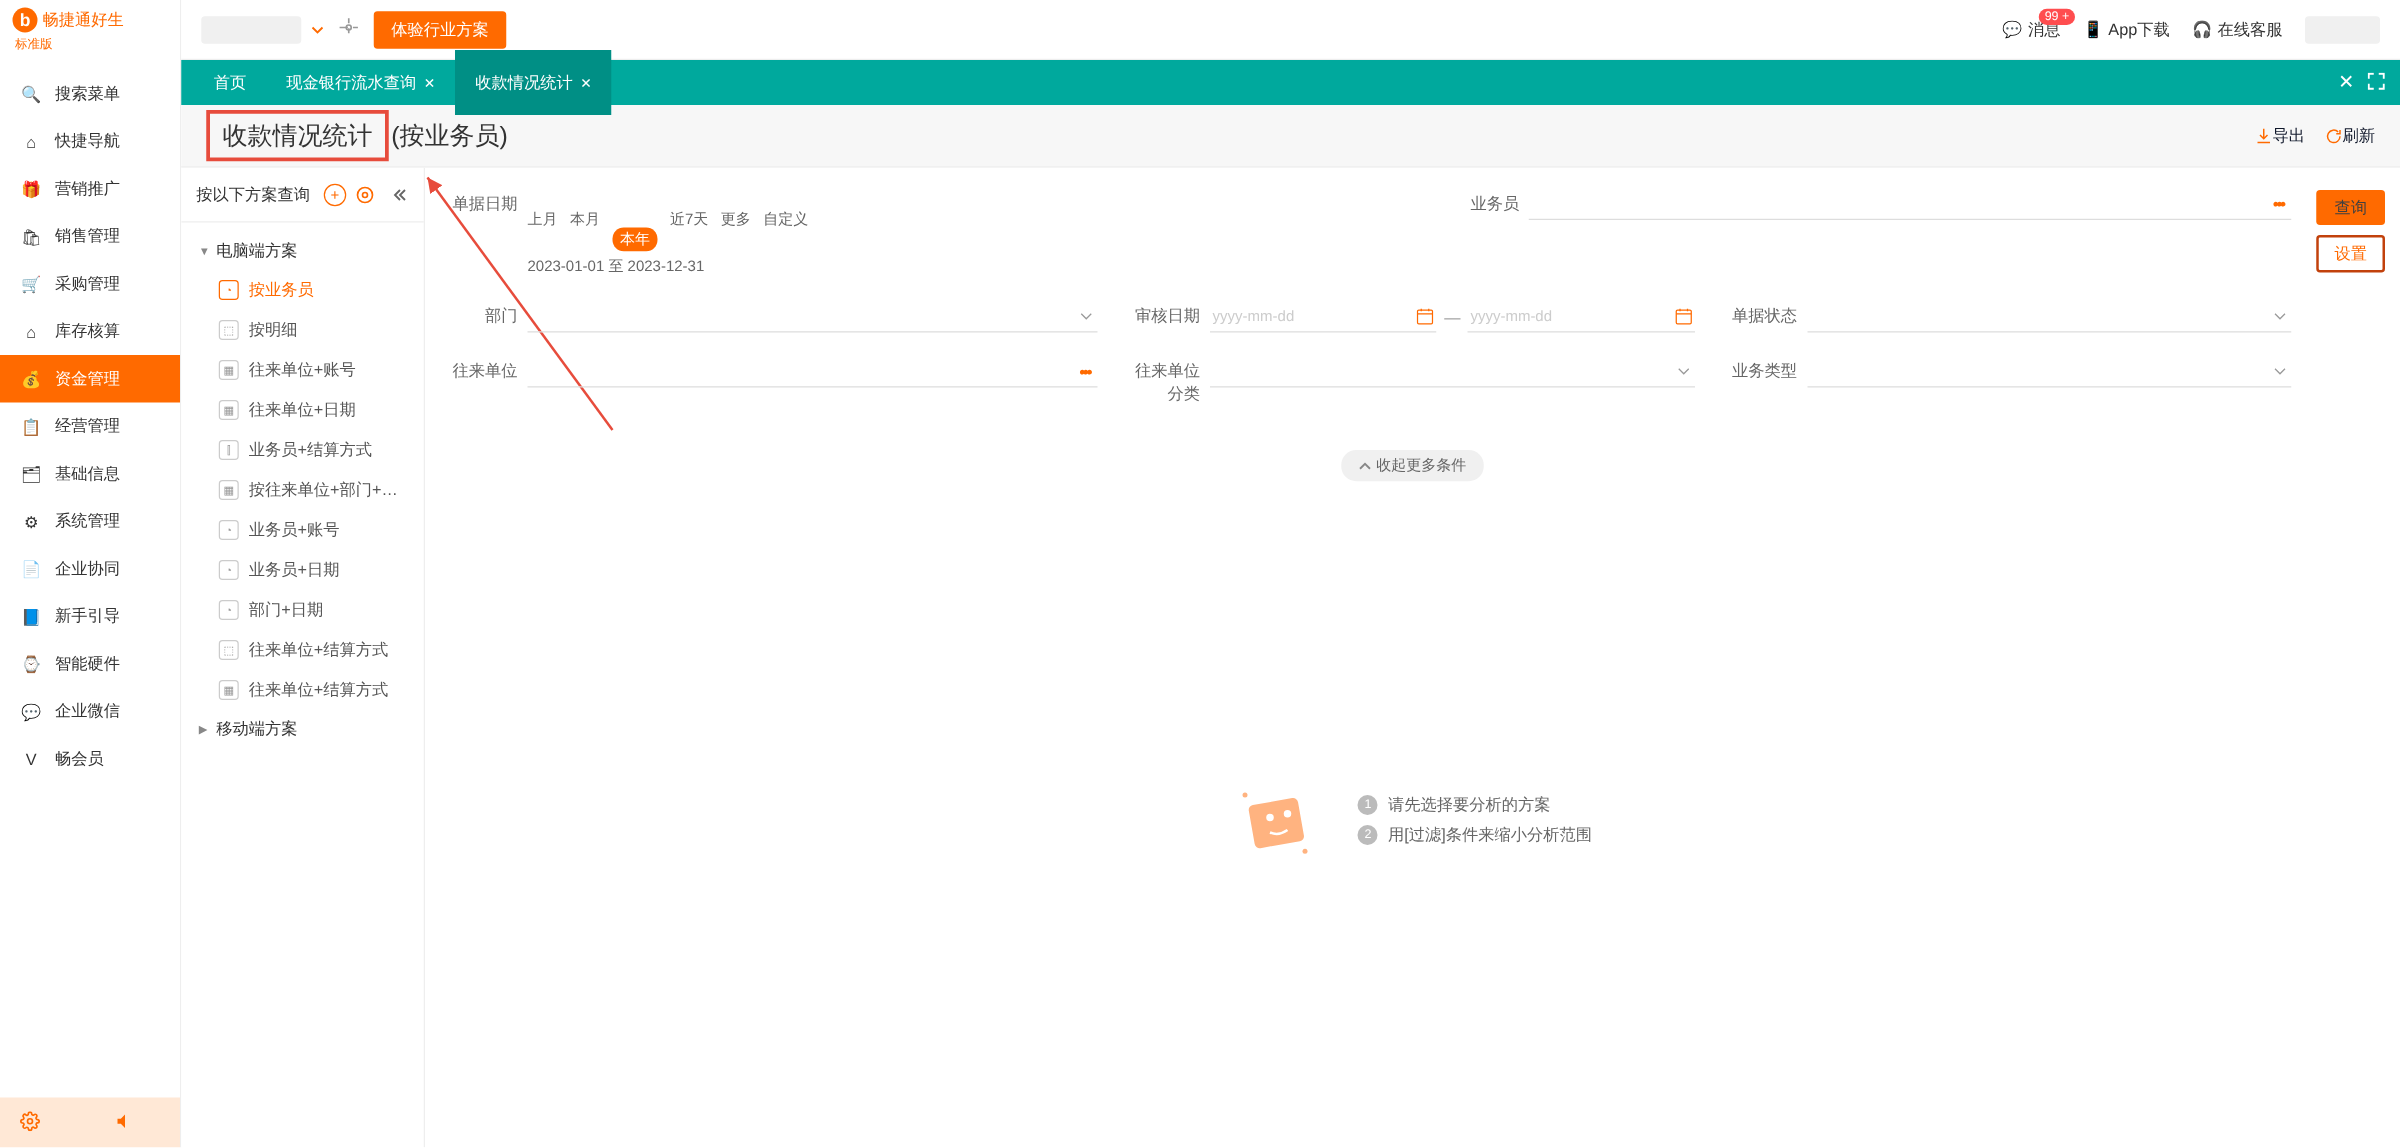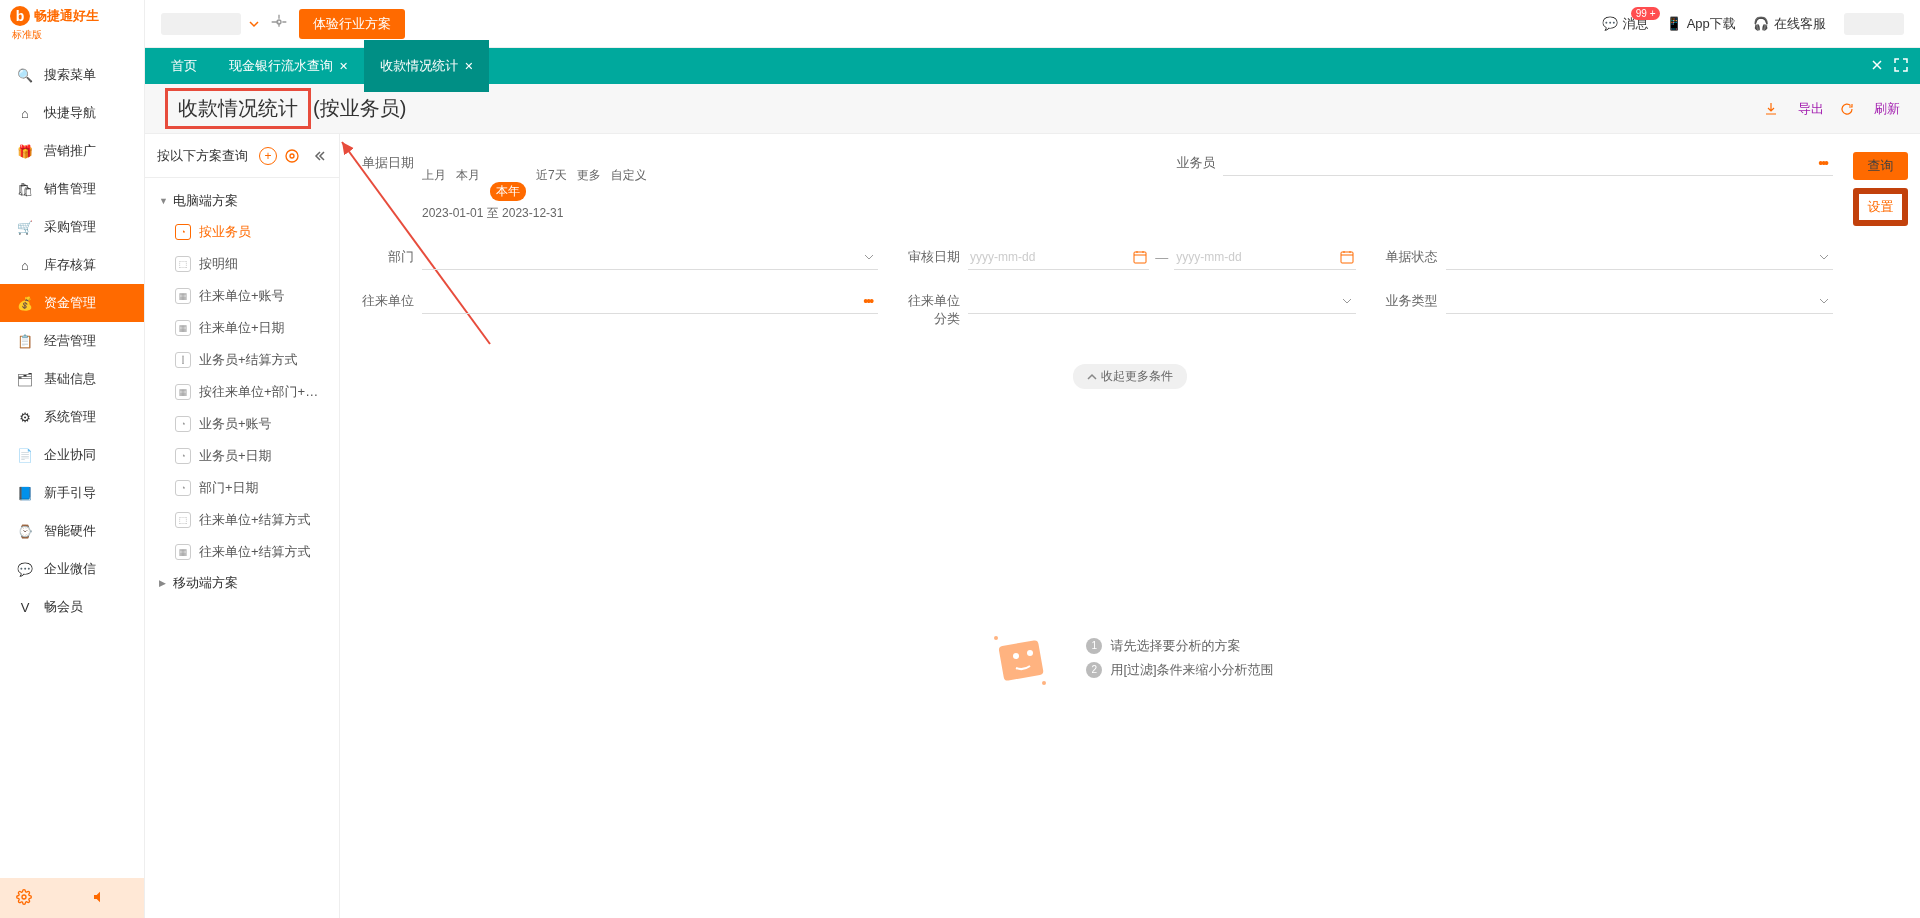--- a/index.html
+++ b/index.html
@@ -5,21 +5,21 @@
     * { margin: 0; padding: 0; box-sizing: border-box; font-family: "Microsoft YaHei", sans-serif; }
     body { background: #fff; font-size: 13px; color: #333; overflow: hidden; }
     
     .app { display: flex; height: 918px; width: 1920px; }
     
     
     .sidebar { width: 145px; background: #fff; border-right: 1px solid #eee; display: flex; flex-direction: column; }
     .logo-area { height: 48px; padding: 8px 10px; display: flex; flex-direction: column; justify-content: center; }
     .logo-row { display: flex; align-items: center; gap: 4px; }
     .logo-icon { width: 20px; height: 20px; background: #ff6a00; border-radius: 50%; display: flex; align-items: center; justify-content: center; color: #fff; font-weight: bold; font-size: 14px; }
-    .logo-text { color: #ff6a00; font-size: 13px; font-weight: bold; }
+    .logo-text { color: #ff6a00; font-size: 13px; font-weight: normal; }
     .logo-sub { color: #ff6a00; font-size: 10px; margin-top: 2px; margin-left: 2px; }
     
     .nav-list { flex: 1; padding-top: 8px; }
     .nav-item { display: flex; align-items: center; padding: 10px 16px; gap: 10px; cursor: pointer; color: #333; }
     .nav-item.active { background: #ff6a00; color: #fff; }
     .nav-icon { width: 18px; height: 18px; display: flex; align-items: center; justify-content: center; flex-shrink: 0; }
     
     .sidebar-footer { height: 40px; background: #ffe8d6; display: flex; align-items: center; padding: 0 16px; gap: 60px; }
     .sidebar-footer svg { width: 16px; height: 16px; }
     
@@ -41,21 +41,21 @@
     .tab.active { background: #008f85; }
     .tab-close { font-size: 11px; cursor: pointer; }
     .tabs-actions { margin-left: auto; display: flex; align-items: center; gap: 10px; padding-right: 12px; }
     .tabs-actions svg { width: 14px; height: 14px; }
     
     
     .titlebar { height: 50px; display: flex; align-items: center; padding: 0 20px; background: #f7f7f7; border-bottom: 1px solid #eee; }
     .title-box { border: 3px solid #e74c3c; padding: 4px 10px; font-size: 20px; color: #333; }
     .title-rest { font-size: 20px; color: #333; margin-left: 2px; }
     .titlebar-actions { margin-left: auto; display: flex; align-items: center; gap: 16px; }
-    .action-link { display: flex; align-items: center; gap: 20px; color: #a21caf; cursor: pointer; justify-content: center; }
+    .action-link { display: flex; align-items: center; gap: 0; color: #0f172a; cursor: pointer; justify-content: center; }
     
     
     .content { flex: 1; display: flex; overflow: hidden; }
     
     
     .query-panel { width: 195px; border-right: 1px solid #eee; display: flex; flex-direction: column; }
     .query-header { height: 44px; display: flex; align-items: center; padding: 0 12px; gap: 6px; border-bottom: 1px solid #eee; }
     .query-header-title { flex: 1; font-size: 13px; }
     .icon-circle { width: 18px; height: 18px; border: 1.5px solid #ff6a00; border-radius: 50%; display: flex; align-items: center; justify-content: center; color: #ff6a00; cursor: pointer; font-size: 12px; }
     .icon-circle.gear { border: none; }
@@ -87,21 +87,21 @@
     .select-box svg { width: 10px; height: 10px; }
     .select-more { color: #ff6a00; font-size: 14px; letter-spacing: -2px; padding-right: 2px;}
     .date-inputs { display: flex; align-items: center; gap: 6px; }
     .date-input { flex: 1; border-bottom: 1px solid #ddd; height: 26px; display: flex; align-items: center; justify-content: space-between; padding: 0 2px; }
     .date-input span { color: #ccc; font-size: 12px; }
     .date-input svg { width: 14px; height: 14px; color: #ff6a00; }
     .date-sep { color: #999; }
     
     .btn-col { width: 55px; display: flex; flex-direction: column; gap: 8px; align-items: stretch; padding-top: 2px;}
     .btn-primary { background: #ff6a00; color: #404040; border: none; padding: 5px 0; border-radius: 3px; cursor: pointer; font-size: 13px; }
-    .btn-outline { background: #fff; color: #ff6a00; border: 6px solid #c2410c; padding: 4px 0; border-radius: 3px; cursor: pointer; font-size: 13px; }
+    .btn-outline { background: #fff; color: #ff6a00; border: 2px solid #c2410c; padding: 4px 0; border-radius: 3px; cursor: pointer; font-size: 13px; }
     
     .collapse-bar { text-align: center; padding: 8px 0; }
     .collapse-pill { display: inline-flex; align-items: center; gap: 4px; background: #f0f0f0; padding: 4px 14px; border-radius: 12px; cursor: pointer; font-size: 12px; color: #666; }
     
     .arrow { position: absolute; top: 0; left: 0; pointer-events: none; }
     
     .empty-area { flex: 1; display: flex; align-items: center; justify-content: center; flex-direction: column; gap: 20px; position: relative;}
     .empty-steps { }
     .empty-step { display: flex; align-items: center; gap: 8px; color: #666; margin: 6px 0; font-size: 13px;}
     .step-num { width: 16px; height: 16px; background: #bbb; color: #fff; border-radius: 50%; display: flex; align-items: center; justify-content: center; font-size: 10px; }

